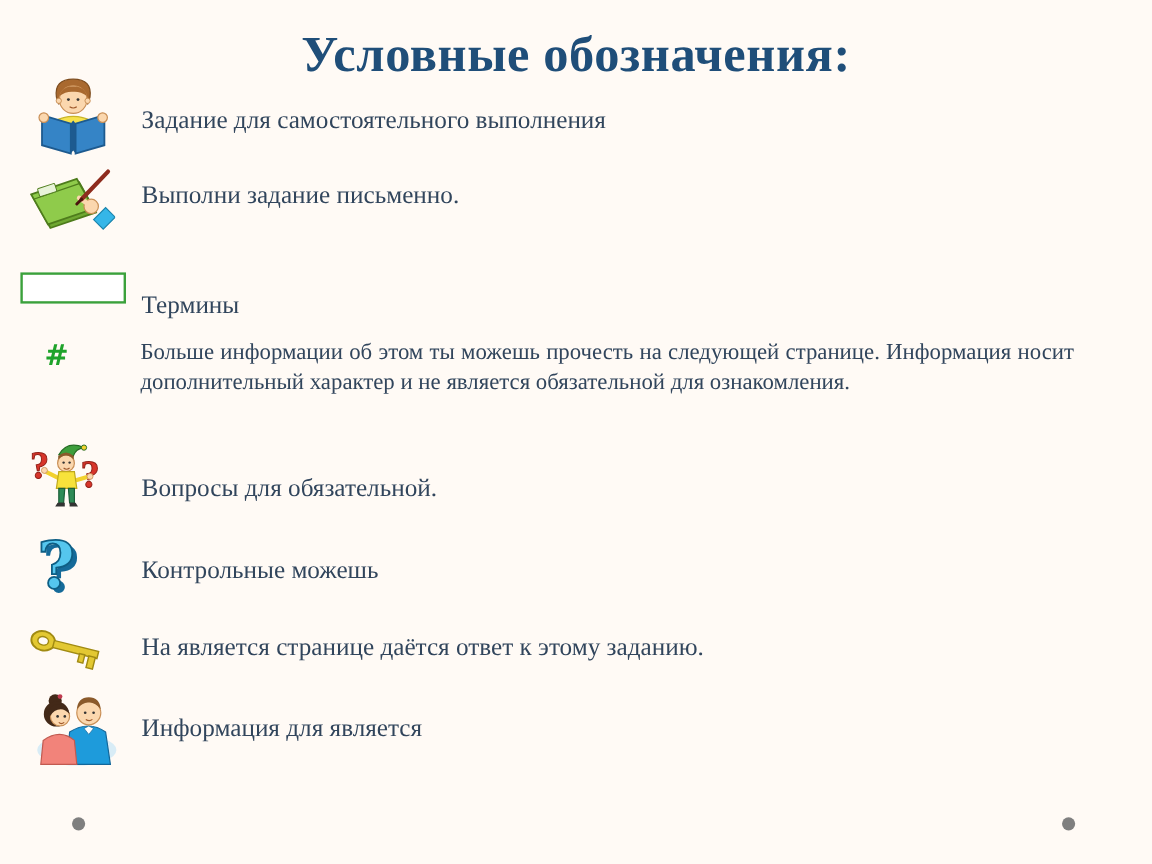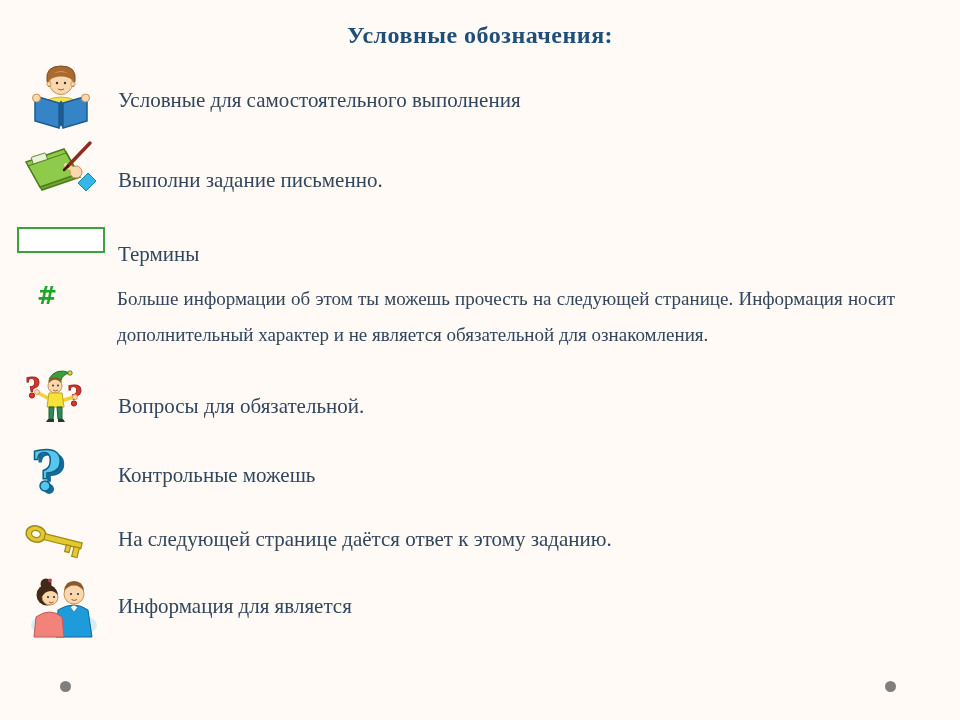--- a/index.html
+++ b/index.html
@@ -6,33 +6,33 @@
   .slide{
     position:relative;
     width:960px;height:720px;
     background:#FFFAF5;
     overflow:hidden;
     font-family:"Liberation Serif","DejaVu Serif",serif;
   }
   .title{
     position:absolute;top:22px;left:0;width:960px;
     text-align:center;
-    font-size:24px;font-weight:bold;
+    font-size:42px;font-weight:bold;
     color:#1F4E79;
     letter-spacing:0.5px;
   }
   .abs{position:absolute;}
   .label{
     position:absolute;left:118px;
     font-size:21px;color:#31455C;
     white-space:nowrap;
   }
   .para{
     position:absolute;left:117px;width:778px;
-    font-size:19px;line-height:36px;color:#31455C;
+    font-size:19px;line-height:25px;color:#31455C;
     text-align:justify;
   }
   .terms-box{
     position:absolute;left:17px;top:227px;
     width:84px;height:22px;
     background:#FFFFFF;
     border:2px solid #3BA13B;
   }
   .hash{
     position:absolute;left:37px;top:282px;
@@ -67,38 +67,38 @@
         <circle cx="39" cy="20" r="1.2" fill="#333"></circle>
         <path d="M32 26 Q35 28 38 26" stroke="#a05a2c" stroke-width="1" fill="none"></path>
         <path d="M19 38 Q35 30 51 38 L51 46 L19 46 Z" fill="#F6E24B" stroke="#C9B52A" stroke-width="1"></path>
         <path d="M9 33 L33 40 L33 65 L9 58 Z" fill="#3584C6" stroke="#1D5A8F" stroke-width="1.5"></path>
         <path d="M61 33 L37 40 L37 65 L61 58 Z" fill="#3584C6" stroke="#1D5A8F" stroke-width="1.5"></path>
         <path d="M33 40 L35 37.5 L37 40 L37 65 L35 62.5 L33 65 Z" fill="#1D5A8F"></path>
         <circle cx="10.5" cy="35" r="4" fill="#FBD7AE" stroke="#C98F56" stroke-width="1"></circle>
         <circle cx="59.5" cy="35" r="4" fill="#FBD7AE" stroke="#C98F56" stroke-width="1"></circle>
       </svg>
     </div>
-    <div class="label" style="top:88px">Условные для самостоятельного выполнения</div>
+    <div class="label" style="top:88px">Задание для самостоятельного выполнения</div>
   </div>
 
   <div>
     <div class="abs" style="left:20px;top:139px">
       <svg viewBox="0 0 76 58" width="76" height="58">
         <path d="M8 26 L46 13 L60 38 L22 51 Z" fill="#6FA832" stroke="#4E7C1C" stroke-width="1.5"></path>
         <path d="M6 23 L44 10 L58 35 L20 48 Z" fill="#8FCB4B" stroke="#4E7C1C" stroke-width="1.5"></path>
         <path d="M8 27 L46 14" stroke="#4E7C1C" stroke-width="1"></path>
         <rect x="12" y="16" width="15" height="7" rx="1" transform="rotate(-18 19 20)" fill="#E8F3D9" stroke="#4E7C1C" stroke-width="0.8"></rect>
         <path d="M58 44 L68 34 L76 42 L66 52 Z" fill="#35B6E8" stroke="#1B84AC" stroke-width="1"></path>
         <circle cx="56" cy="33" r="6" fill="#FBD7AE" stroke="#C98F56" stroke-width="1"></circle>
         <path d="M52 30 L46 26" stroke="#FBD7AE" stroke-width="4" stroke-linecap="round"></path>
         <path d="M70 4 L48 27" stroke="#8E2C1E" stroke-width="3.5" stroke-linecap="round"></path>
         <path d="M48 27 L44 31" stroke="#4a150d" stroke-width="2.5" stroke-linecap="round"></path>
       </svg>
     </div>
-    <div class="label" style="top:168px">Выполни задание письменно.</div>
+    <div class="label" style="top:150px">Выполни задание письменно.</div>
   </div>
 
   <div>
     <div class="terms-box"></div>
     <div class="label" style="top:242px">Термины</div>
   </div>
 
   <div>
     <div class="hash">#</div>
     <div class="para" style="top:281px">Больше информации  об этом ты можешь прочесть на следующей странице. Информация носит дополнительный характер и не является обязательной для ознакомления.</div>
@@ -142,21 +142,21 @@
       <svg viewBox="0 0 76 46" width="76" height="46">
         <g transform="rotate(14 16 14)">
           <ellipse cx="16" cy="14" rx="10" ry="8" fill="#E3C832" stroke="#A08A12" stroke-width="1.5"></ellipse>
           <ellipse cx="16" cy="14" rx="4.5" ry="3.5" fill="#FFFAF5" stroke="#A08A12" stroke-width="1.2"></ellipse>
           <rect x="25" y="11.5" width="38" height="6" fill="#E3C832" stroke="#A08A12" stroke-width="1.2"></rect>
           <rect x="48" y="17" width="4.5" height="7" fill="#E3C832" stroke="#A08A12" stroke-width="1.2"></rect>
           <rect x="56" y="17" width="5.5" height="10" fill="#E3C832" stroke="#A08A12" stroke-width="1.2"></rect>
         </g>
       </svg>
     </div>
-    <div class="label" style="top:527px">На следующей странице даётся ответ к этому заданию.</div>
+    <div class="label" style="top:527px">На является странице даётся ответ к этому заданию.</div>
   </div>
 
   <div>
     <div class="abs" style="left:26px;top:574px">
       <svg viewBox="0 0 76 65" width="76" height="65">
         <ellipse cx="38" cy="51" rx="33" ry="13" fill="#D8ECF6"></ellipse>
         <path d="M32 36 Q48 26 62 36 L66 63 L30 63 Z" fill="#1E9BDB" stroke="#13679A" stroke-width="1"></path>
         <path d="M44 33 L48 38 L52 33 L48 31 Z" fill="#FFFFFF" stroke="#13679A" stroke-width="0.6"></path>
         <circle cx="48" cy="20" r="10" fill="#FBD7AE" stroke="#C98F56" stroke-width="1"></circle>
         <path d="M38 17 Q39 7 48 7 Q57 7 58 17 Q53 11 48 11.5 Q43 11 38 17 Z" fill="#8B5A2B"></path>

